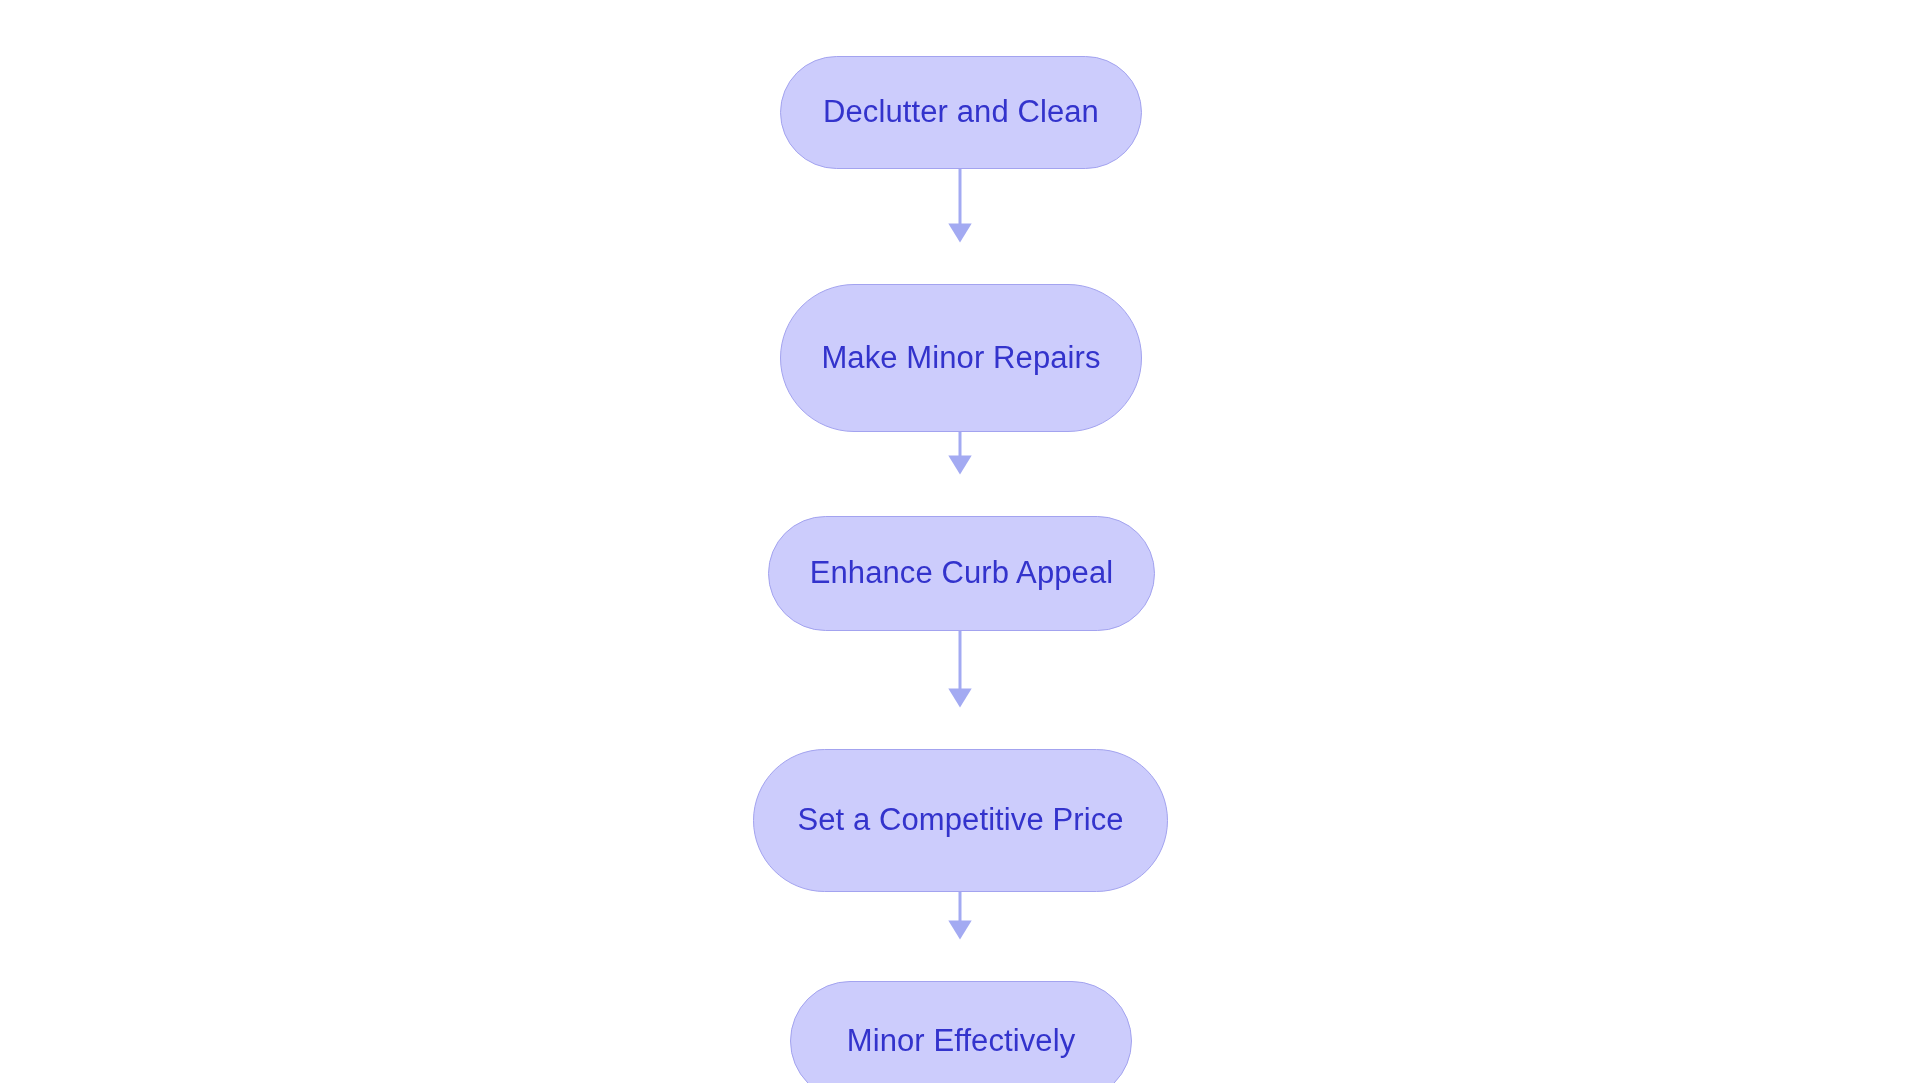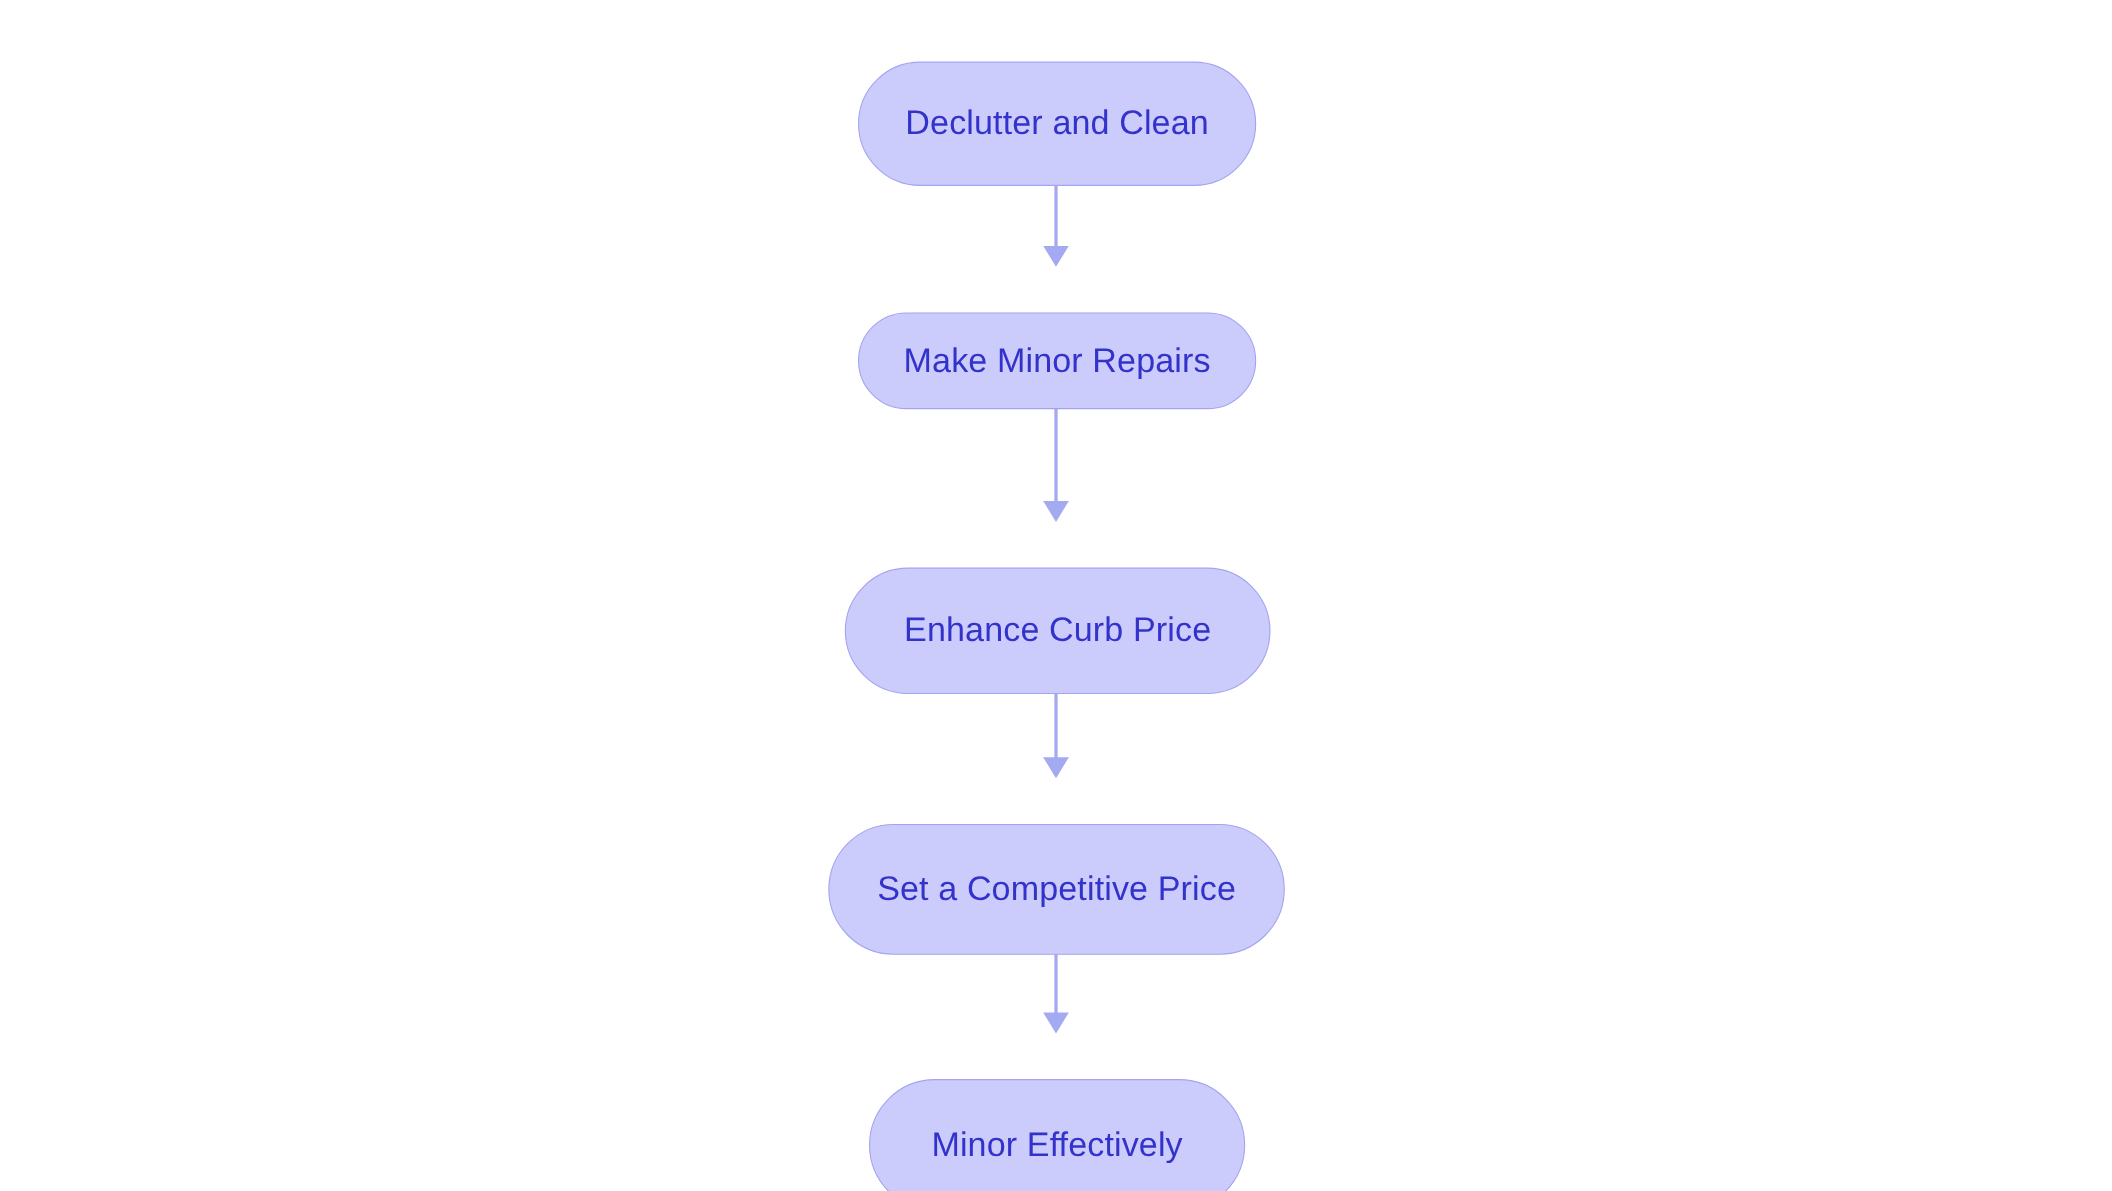--- a/index.html
+++ b/index.html
@@ -60,23 +60,23 @@
     line-height: 1.1;
     color: #3333cc;
     letter-spacing: 0.1px;
     white-space: nowrap;
     text-align: center;
     user-select: none;
   }
 
   
   #node-0 { left: 780px;  top: 20px;   width: 362px; height: 113px; }
-  #node-1 { left: 780px;  top: 248px;  width: 362px; height: 88px; }
+  #node-1 { left: 780px;  top: 248px;  width: 362px; height: 148px; }
   #node-2 { left: 768px;  top: 480px;  width: 387px; height: 115px; }
-  #node-3 { left: 753px;  top: 713px;  width: 415px; height: 119px; }
+  #node-3 { left: 753px;  top: 713px;  width: 415px; height: 143px; }
   #node-4 { left: 790px;  top: 945px;  width: 342px; height: 120px; }
 </style>
 </head>
 <body>
 
 <div id="flow-root">
 
   <svg id="connector-layer" viewBox="0 0 1920 1083" width="1920" height="1083">
     <defs>
       <marker id="arrowhead" markerWidth="9" markerHeight="9" refX="3.2" refY="4.5" orient="auto" markerUnits="strokeWidth">
@@ -96,21 +96,21 @@
 
     <div class="flow-node" id="node-0">
       <span class="flow-node-label">Declutter and Clean</span>
     </div>
 
     <div class="flow-node" id="node-1">
       <span class="flow-node-label">Make Minor Repairs</span>
     </div>
 
     <div class="flow-node" id="node-2">
-      <span class="flow-node-label">Enhance Curb Price</span>
+      <span class="flow-node-label">Enhance Curb Appeal</span>
     </div>
 
     <div class="flow-node" id="node-3">
       <span class="flow-node-label">Set a Competitive Price</span>
     </div>
 
     <div class="flow-node" id="node-4">
       <span class="flow-node-label">Minor Effectively</span>
     </div>
 

